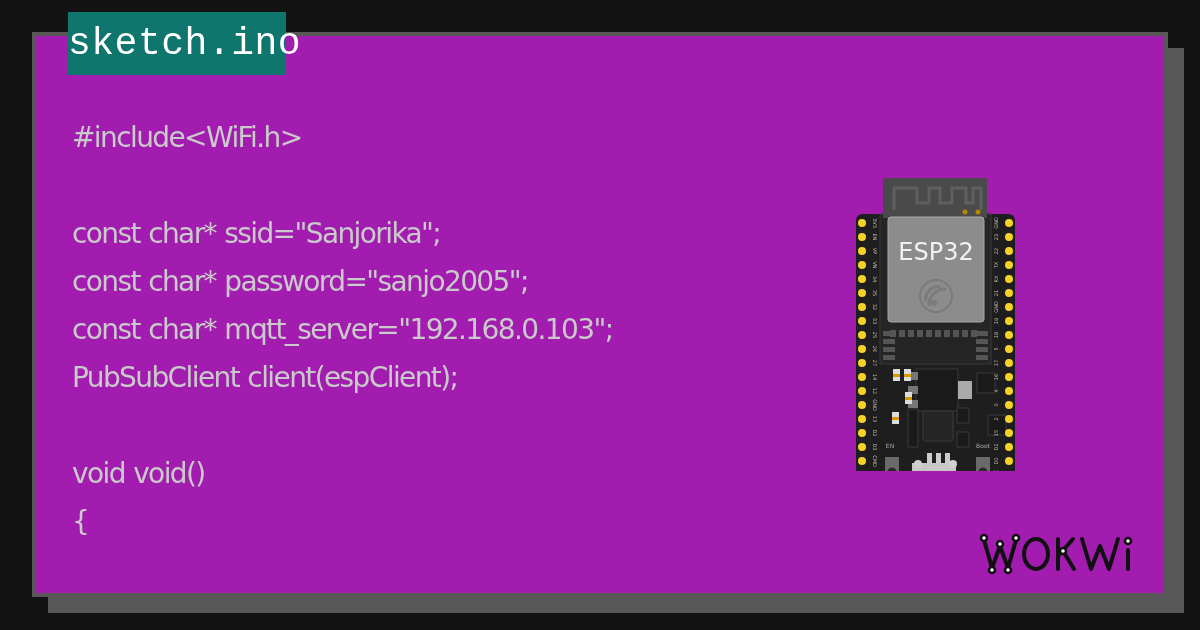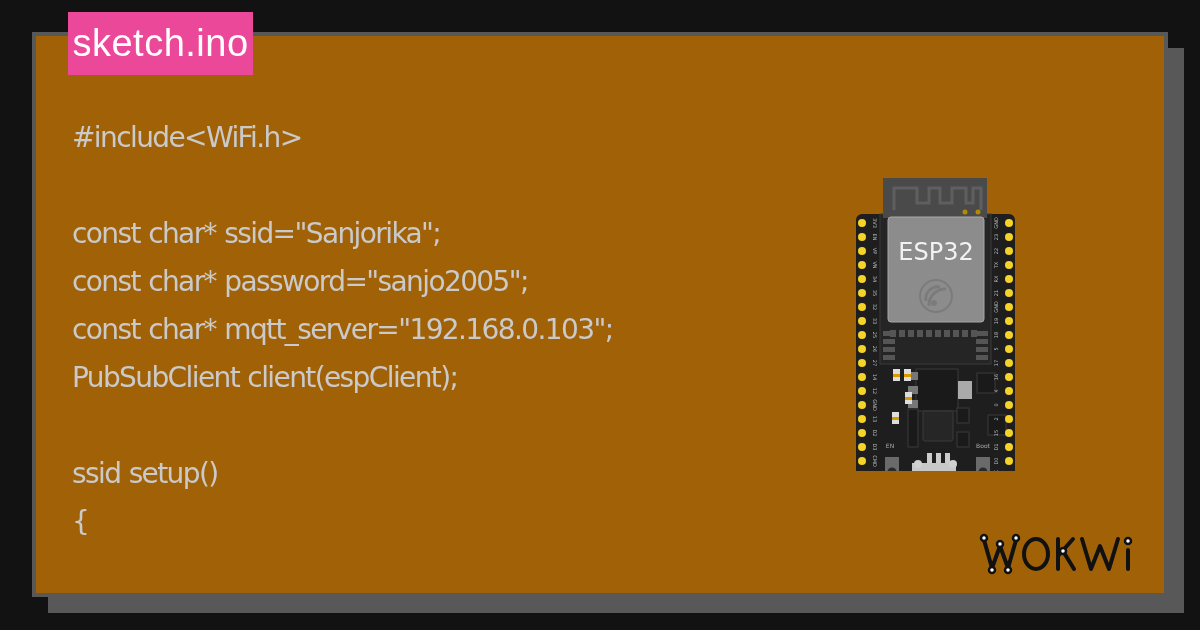--- a/index.html
+++ b/index.html
@@ -1,40 +1,40 @@
 <!DOCTYPE html>
 <html><head>
 <meta charset="utf-8">
 <style>
   html,body{margin:0;padding:0;}
   body{width:1200px;height:630px;background:#121212;position:relative;overflow:hidden;font-family:"DejaVu Sans",sans-serif;}
   .shadow{position:absolute;left:48px;top:48px;width:1136px;height:565px;background:#585858;}
-  .card{position:absolute;left:32px;top:32px;width:1128px;height:557px;background:#a16207;border:4px solid #585858;overflow:hidden;}
-  .tab{position:absolute;left:68px;top:12px;width:185px;height:63px;background:#ec4899;color:#fff;font-family:Liberation Sans, sans-serif;font-size:38px;line-height:63px;text-align:center;letter-spacing:0.5px;z-index:3;}
+  .card{position:absolute;left:32px;top:32px;width:1128px;height:557px;background:#a21caf;border:4px solid #585858;overflow:hidden;}
+  .tab{position:absolute;left:68px;top:12px;width:218px;height:63px;background:#0f766e;color:#fff;font-family:Liberation Mono, monospace;font-size:38px;line-height:63px;text-align:center;letter-spacing:0.5px;z-index:3;}
   .code{position:absolute;left:36px;top:78px;margin:0;font-family:"DejaVu Sans",sans-serif;font-size:28px;line-height:48px;color:#cacaca;letter-spacing:-1.6px;word-spacing:1px;}
   .code div{height:48px;white-space:pre;}
   .board{position:absolute;left:818px;top:105px;}
   .logo{position:absolute;left:942px;top:494px;}
 </style>
 </head>
 <body>
 
 <div class="shadow"></div>
 <div class="tab">sketch.ino</div>
 
 <div class="card">
   <div class="code">
     <div>#include&lt;WiFi.h&gt;</div>
     <div></div>
     <div>const char* ssid="Sanjorika";</div>
     <div>const char* password="sanjo2005";</div>
     <div>const char* mqtt_server="192.168.0.103";</div>
     <div>PubSubClient client(espClient);</div>
     <div></div>
-    <div>ssid setup()</div>
+    <div>void void()</div>
     <div>{</div>
   </div>
 
   <svg class="board" width="170" height="330" viewBox="0 0 170 330">
 
     <rect x="2" y="73" width="159" height="278" rx="6" fill="#1e1e1e"></rect>
 
     <rect x="26" y="73" width="111" height="150" fill="#252525" stroke="#3a3a3a" stroke-width="1"></rect>
 
     <rect x="29" y="37" width="104" height="40" fill="#4a4a4a"></rect>

